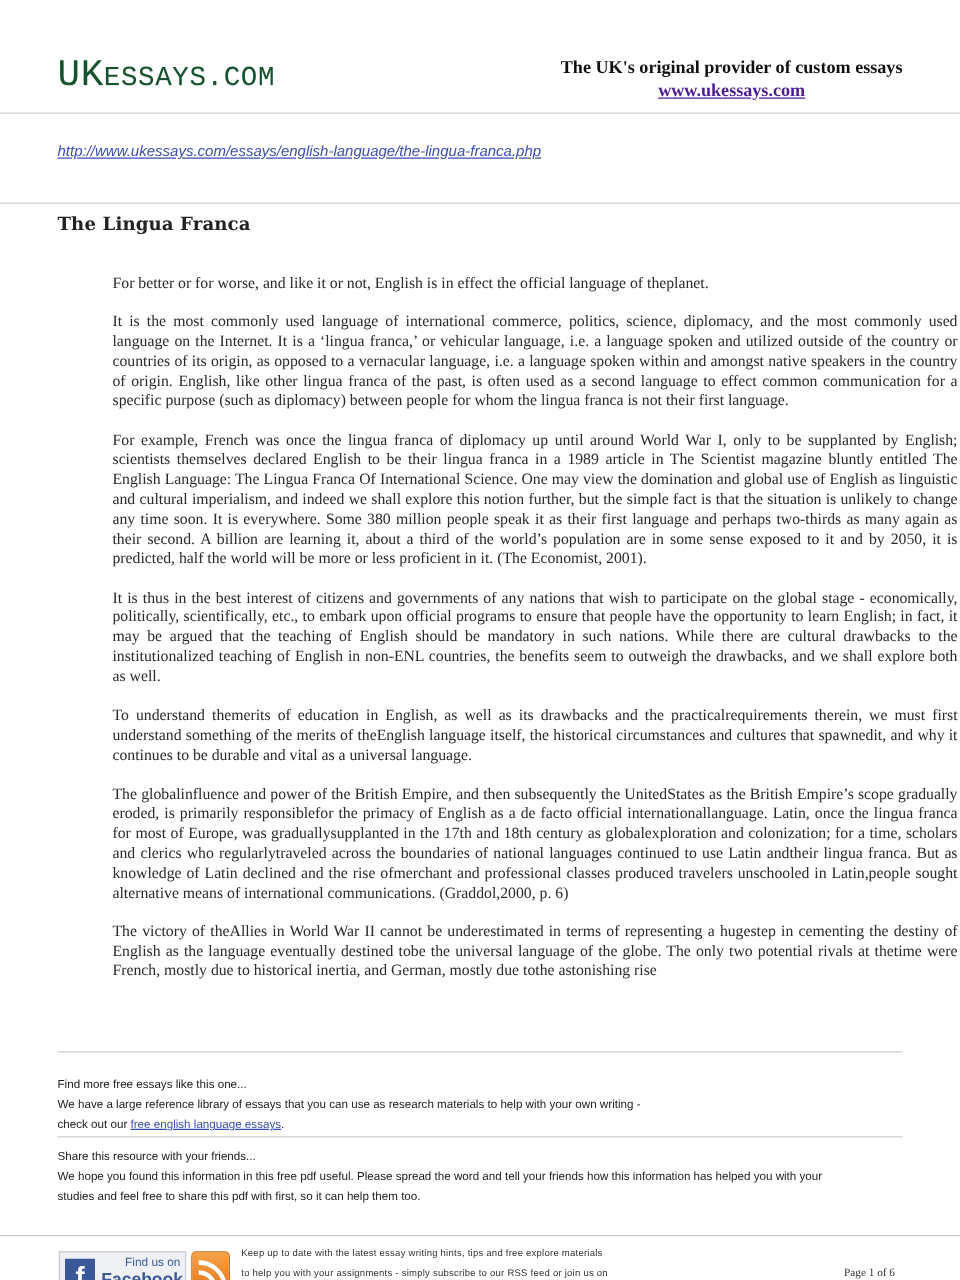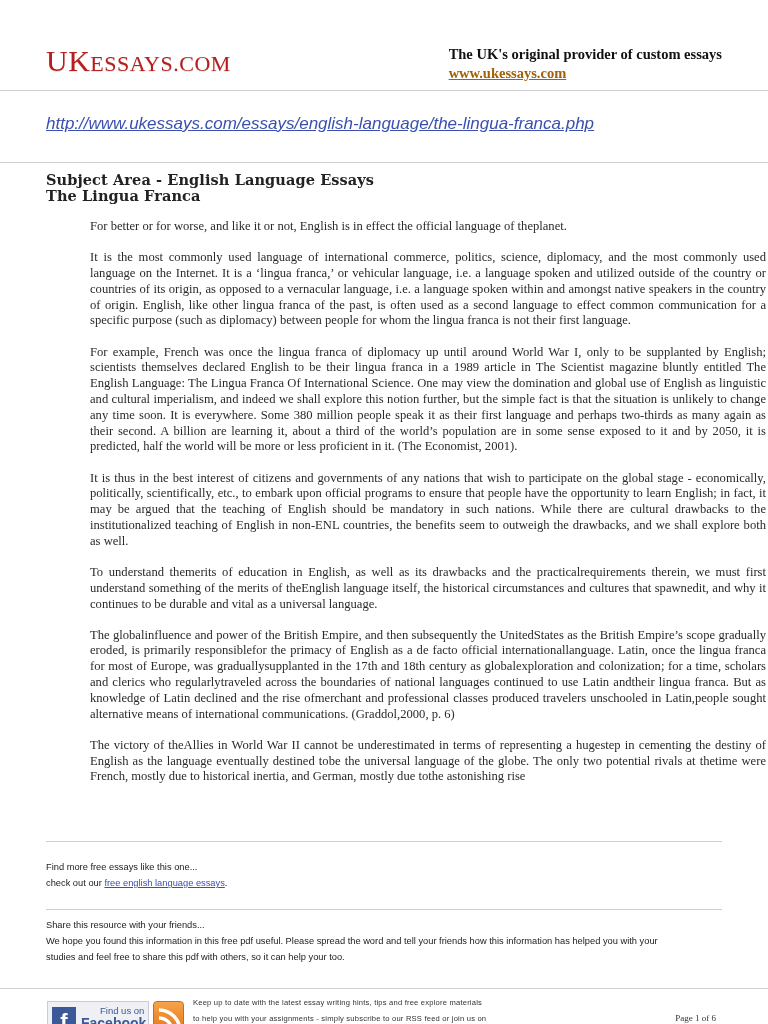--- a/index.html
+++ b/index.html
@@ -1,29 +1,29 @@
 <!DOCTYPE html>
 <html><head>
 <meta charset="utf-8">
 <style>
   html, body { margin: 0; padding: 0; background: #ffffff; }
   body { width: 768px; height: 1024px; overflow: hidden; position: relative; font-family: "DejaVu Serif", serif; color: #2a2a2a; }
 
   .header { position: absolute; left: 0; top: 0; width: 768px; height: 90px; border-bottom: 1px solid #cfcfcf; }
-  .logo { position: absolute; left: 46px; top: 44px; font-family: Liberation Serif, serif; color: #b91c1c; letter-spacing: 0.5px; white-space: nowrap; text-shadow: 0 1px 0 #e6e6e6; }
+  .logo { position: absolute; left: 46px; top: 44px; font-family: Liberation Mono, monospace; color: #14532d; letter-spacing: 0.5px; white-space: nowrap; text-shadow: 0 1px 0 #e6e6e6; }
   .logo .big { font-size: 30px; }
   .logo .small { font-size: 22px; }
   .logo .dot { font-size: 22px; }
-  .tagline { position: absolute; right: 46px; top: 46px; text-align: left; font-family: "Liberation Serif", serif; }
+  .tagline { position: absolute; right: 46px; top: 46px; text-align: center; font-family: "Liberation Serif", serif; }
   .tagline .t1 { font-size: 14.5px; font-weight: bold; color: #111; white-space: nowrap; }
-  .tagline .t2 { font-size: 14.5px; font-weight: bold; color: #a16207; text-decoration: underline; display: inline-block; margin-top: 2px; white-space: nowrap; }
+  .tagline .t2 { font-size: 14.5px; font-weight: bold; color: #4c1d95; text-decoration: underline; display: inline-block; margin-top: 2px; white-space: nowrap; }
 
   .cite { position: absolute; left: 46px; top: 111px; width: 690px; font-family: "Liberation Sans", sans-serif; }
   .cite .msg { font-size: 12.3px; font-weight: bold; font-style: italic; color: #111; white-space: nowrap; letter-spacing: -0.2px; }
-  .cite .url { display: inline-block; margin-top: 3px; font-size: 17px; font-style: italic; color: #3a4fb0; text-decoration: underline; white-space: nowrap; }
+  .cite .url { display: inline-block; margin-top: 3px; font-size: 12px; font-style: italic; color: #3a4fb0; text-decoration: underline; white-space: nowrap; }
 
   .rule-top { position: absolute; left: 0; top: 162px; width: 768px; height: 1px; background: #cfcfcf; }
 
   .titles { position: absolute; left: 46px; top: 172px; font-family: "DejaVu Serif", serif; font-size: 14.5px; color: #222; line-height: 16px; font-weight: bold; letter-spacing: 0.1px; }
   .titles div { white-space: nowrap; }
 
   .essay { position: absolute; left: 46px; top: 219px; width: 676px; font-family: "Liberation Serif", serif; font-size: 12.6px; line-height: 15.8px; color: #2a2a2a; text-align: justify; margin-left: 44px; }
   .essay p { margin: 0 0 15.4px 0; }
 
   .footer-rule { position: absolute; left: 46px; width: 676px; height: 1px; background: #cfcfcf; }
@@ -53,45 +53,45 @@
   </div>
 </div>
 
 <div class="cite">
   <a class="url">http://www.ukessays.com/essays/english-language/the-lingua-franca.php</a>
 </div>
 
 <div class="rule-top"></div>
 
 <div class="titles">
-  <div>Subject Area - English Language Essays</div>
   <div>The Lingua Franca</div>
 </div>
 
 <div class="essay">
   <p>For better or for worse, and like it or not, English is in effect the official language of theplanet.</p>
   <p>It is the most commonly used language of international commerce, politics, science, diplomacy, and the most commonly used language on the Internet. It is a ‘lingua franca,’ or vehicular language, i.e. a language spoken and utilized outside of the country or countries of its origin, as opposed to a vernacular language, i.e. a language spoken within and amongst native speakers in the country of origin. English, like other lingua franca of the past, is often used as a second language to effect common communication for a specific purpose (such as diplomacy) between people for whom the lingua franca is not their first language.</p>
   <p>For example, French was once the lingua franca of diplomacy up until around World War I, only to be supplanted by English; scientists themselves declared English to be their lingua franca in a 1989 article in The Scientist magazine bluntly entitled The English Language: The Lingua Franca Of International Science. One may view the domination and global use of English as linguistic and cultural imperialism, and indeed we shall explore this notion further, but the simple fact is that the situation is unlikely to change any time soon. It is everywhere. Some 380 million people speak it as their first language and perhaps two-thirds as many again as their second. A billion are learning it, about a third of the world’s population are in some sense exposed to it and by 2050, it is predicted, half the world will be more or less proficient in it. (The Economist, 2001).</p>
   <p>It is thus in the best interest of citizens and governments of any nations that wish to participate on the global stage - economically, politically, scientifically, etc., to embark upon official programs to ensure that people have the opportunity to learn English; in fact, it may be argued that the teaching of English should be mandatory in such nations. While there are cultural drawbacks to the institutionalized teaching of English in non-ENL countries, the benefits seem to outweigh the drawbacks, and we shall explore both as well.</p>
   <p>To understand themerits of education in English, as well as its drawbacks and the practicalrequirements therein, we must first understand something of the merits of theEnglish language itself, the historical circumstances and cultures that spawnedit, and why it continues to be durable and vital as a universal language.</p>
   <p>The globalinfluence and power of the British Empire, and then subsequently the UnitedStates as the British Empire’s scope gradually eroded, is primarily responsiblefor the primacy of English as a de facto official internationallanguage. Latin, once the lingua franca for most of Europe, was graduallysupplanted in the 17th and 18th century as globalexploration and colonization; for a time, scholars and clerics who regularlytraveled across the boundaries of national languages continued to use Latin andtheir lingua franca. But as knowledge of Latin declined and the rise ofmerchant and professional classes produced travelers unschooled in Latin,people sought alternative means of international communications. (Graddol,2000, p. 6)</p>
   <p>The victory of theAllies in World War II cannot be underestimated in terms of representing a hugestep in cementing the destiny of English as the language eventually destined tobe the universal language of the globe. The only two potential rivals at thetime were French, mostly due to historical inertia, and German, mostly due tothe astonishing rise</p>
 </div>
 
 <div class="footer-rule" style="top: 841px;"></div>
 <div class="promo" style="top: 859px;">
   <div>Find more free essays like this one...</div>
+  <div>We have a large reference library of essays that you can use as research materials to help with your own writing -</div>
   <div><span>check out our </span><a>free english language essays</a><span>.</span></div>
 </div>
 
 <div class="footer-rule" style="top: 909px;"></div>
 <div class="promo" style="top: 917px;">
   <div>Share this resource with your friends...</div>
   <div>We hope you found this information in this free pdf useful. Please spread the word and tell your friends how this information has helped you with your</div>
-  <div>studies and feel free to share this pdf with others, so it can help your too.</div>
+  <div>studies and feel free to share this pdf with first, so it can help them too.</div>
 </div>
 
 <div class="bottom-rule"></div>
 
 <div class="fb">
   <div class="f">f</div>
   <div class="findus">Find us on</div>
   <div class="facebook">Facebook</div>
 </div>
 

